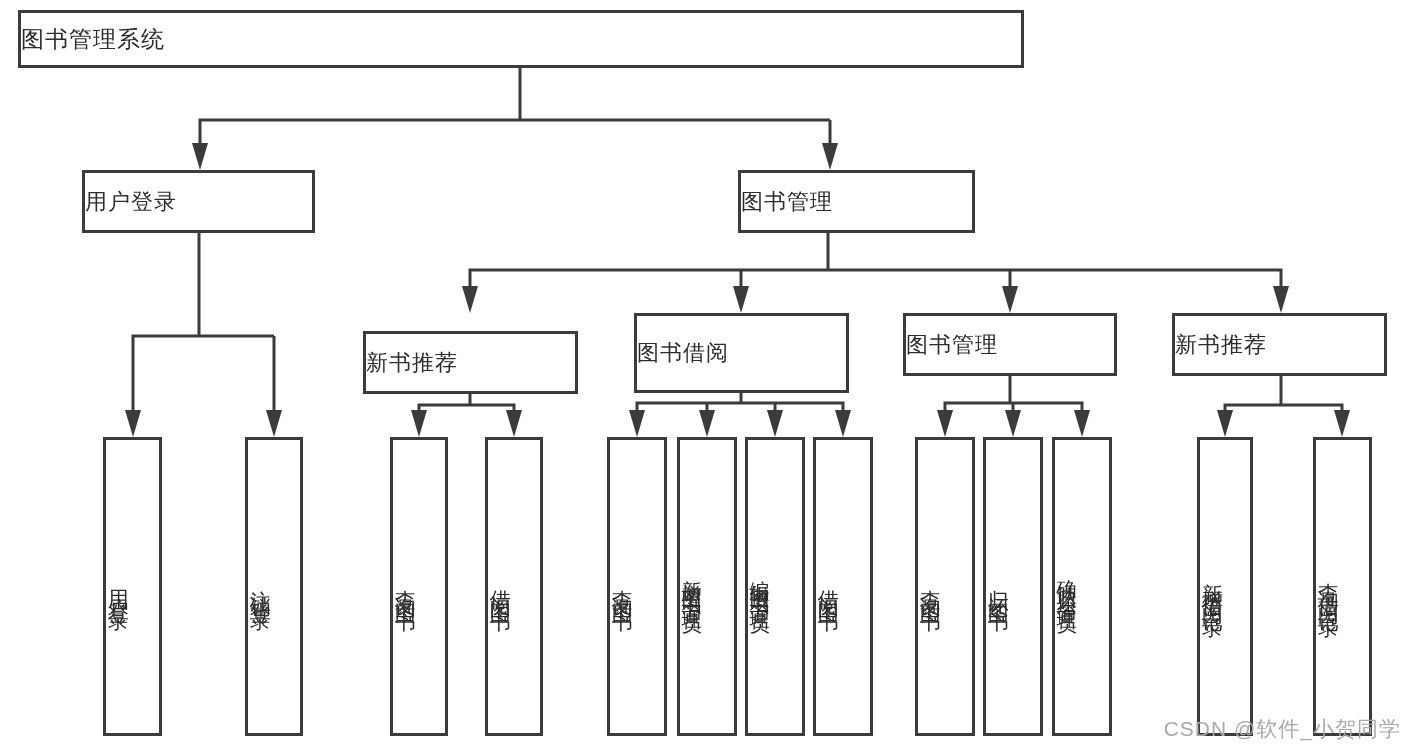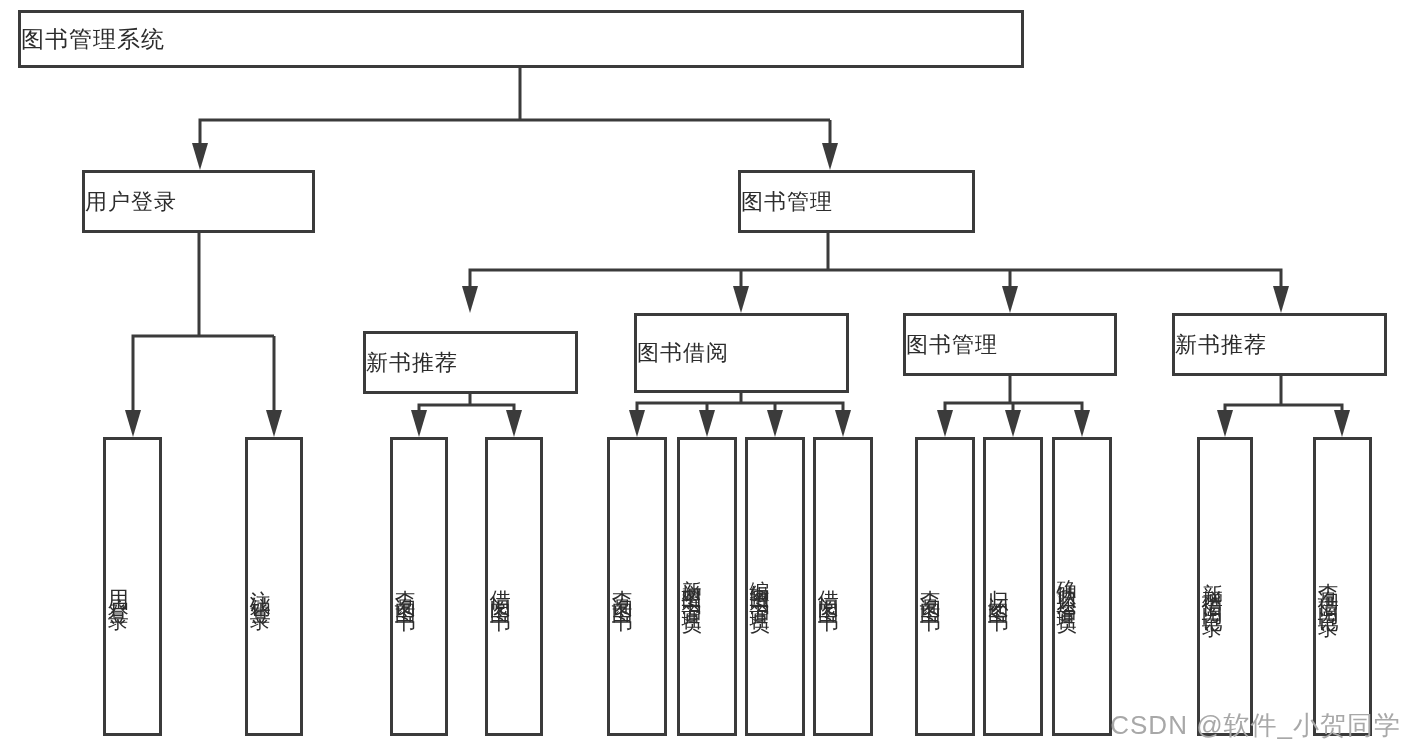--- a/index.html
+++ b/index.html
@@ -48,21 +48,21 @@
   .lf8 {left:813px; width:60px;}
   .lf9 {left:915px; width:60px;}
   .lf10{left:983px; width:60px;}
   .lf11{left:1052px;width:60px;}
   .lf12{left:1197px;width:56px;}
   .lf13{left:1313px;width:59px;}
   .lf6 span,.lf7 span,.lf11 span{letter-spacing:5px;font-size:20px;}
   .watermark{
     position:absolute;
     right:4px;bottom:4px;
-    font-size:26px;
+    font-size:21px;
     color:#a8a8a8;
     letter-spacing:1px;
     white-space:nowrap;
   }
 </style>
 </head>
 <body>
 
 <div class="canvas">
 

